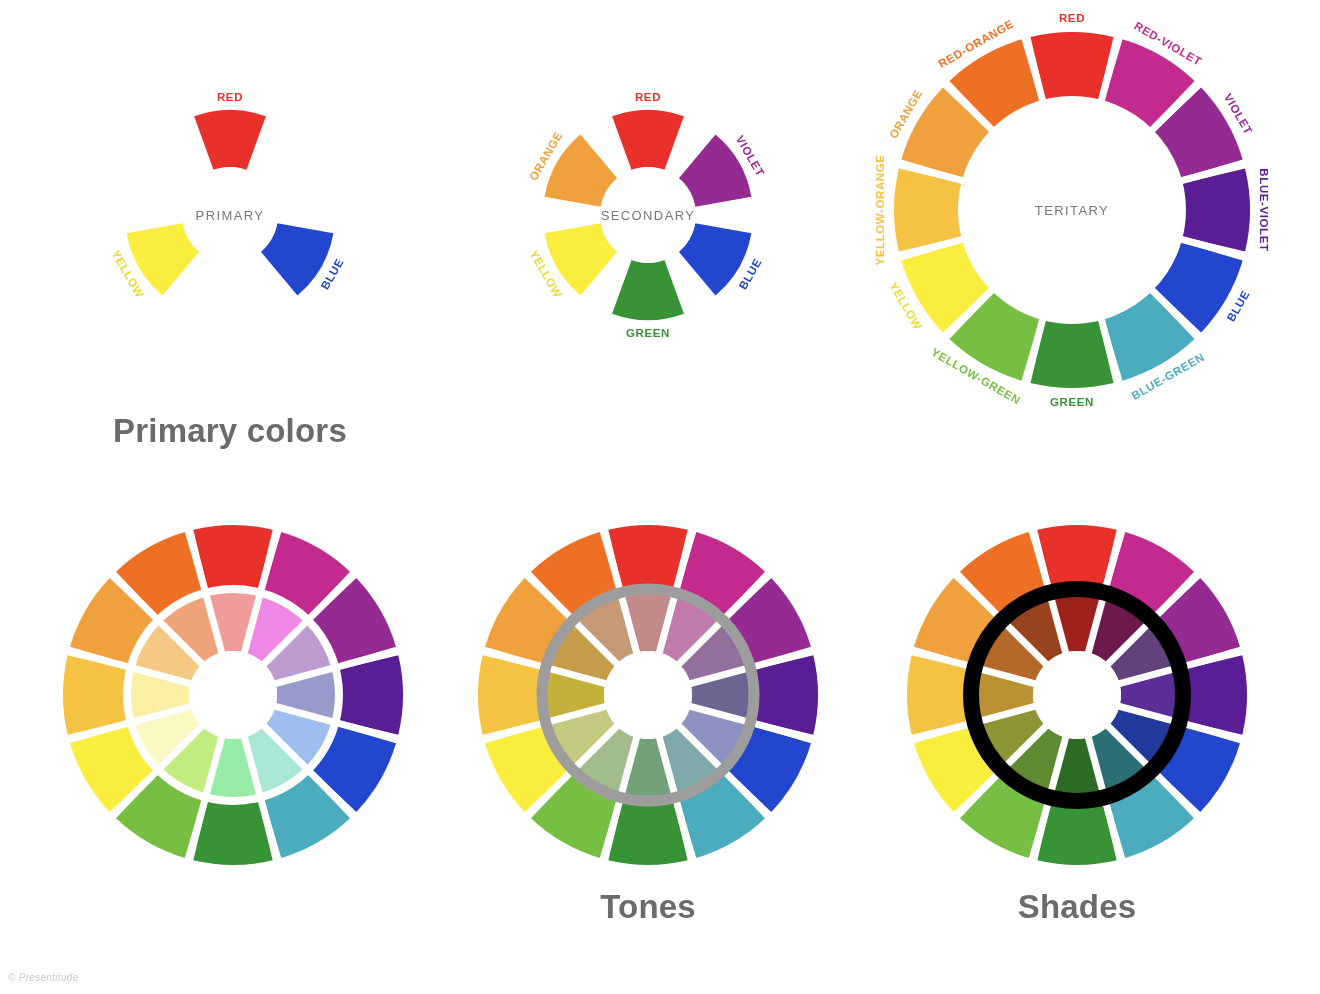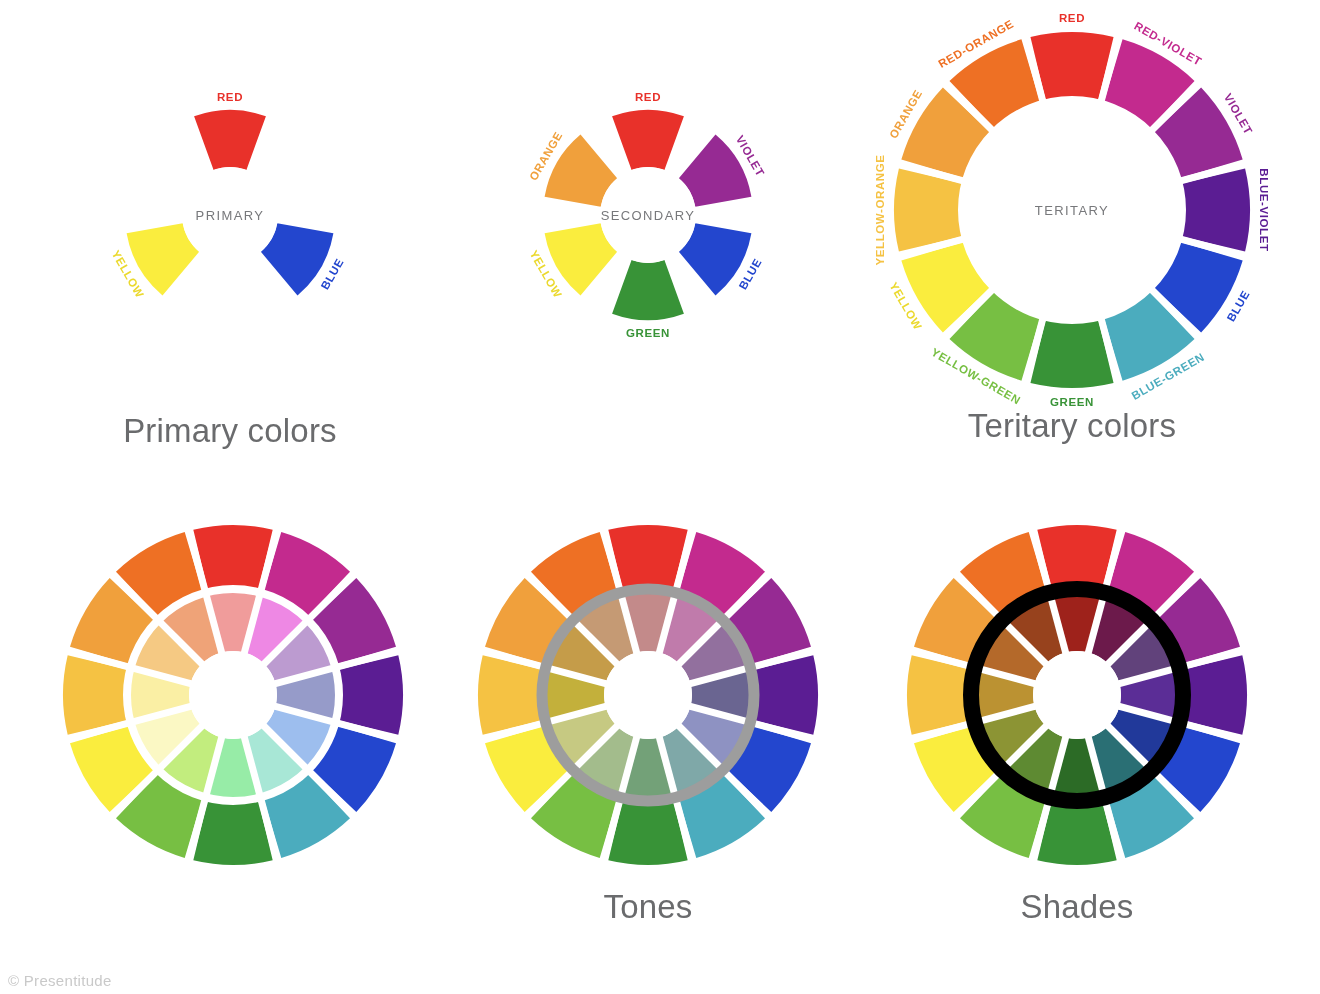--- a/index.html
+++ b/index.html
@@ -38,45 +38,46 @@
     width: 440px;
     height: 410px;
   }
   .panel-caption {
     position: absolute;
     left: 0;
     width: 440px;
     top: 402px;
     text-align: center;
     font-size: 33px;
-    font-weight: 400;
+    font-weight: 700;
     letter-spacing: 0.2px;
     color: #6a6b6d;
     font-family: "Liberation Sans", sans-serif;
   }
   
   #panel-primary   { left: 10px;  top: 10px; }
   #panel-secondary { left: 428px; top: 10px; }
   #panel-tertiary  { left: 852px; top: 5px; }
   #panel-tints     { left: 13px;  top: 490px; }
   #panel-tones     { left: 428px; top: 490px; }
   #panel-shades    { left: 857px; top: 490px; }
 
   #panel-tints .panel-caption,
   #panel-tones .panel-caption,
   #panel-shades .panel-caption { top: 398px; }
 
   .watermark {
     position: absolute;
     left: 8px;
     top: 972px;
-    font-size: 15px;
+    font-size: 10px;
     color: #c9c9c9;
     letter-spacing: 0.3px;
     font-family: "Liberation Sans", sans-serif;
+    font-style: italic;
   }
   .center-label {
     font-size: 13px;
     letter-spacing: 1.4px;
     fill: #77787b;
     font-family: "Liberation Sans", sans-serif;
   }
   .ring-label {
     font-size: 11.5px;
     font-weight: bold;
@@ -163,21 +164,20 @@
           <text x="386.2768775266122" y="305" text-anchor="middle" class="ring-label" fill="#2346CE" transform="rotate(300 386.2768775266122 301)">BLUE</text>
           <text x="316" y="375.2768775266122" text-anchor="middle" class="ring-label" fill="#4BACBE" transform="rotate(330 316 371.2768775266122)">BLUE-GREEN</text>
           <text x="220" y="401" text-anchor="middle" class="ring-label" fill="#389337" transform="rotate(360 220 397)">GREEN</text>
           <text x="124.00000000000004" y="375.2768775266122" text-anchor="middle" class="ring-label" fill="#77BF43" transform="rotate(390 124.00000000000004 371.2768775266122)">YELLOW-GREEN</text>
           <text x="53.723122473387775" y="305" text-anchor="middle" class="ring-label" fill="#EBD92E" transform="rotate(420 53.723122473387775 301)">YELLOW</text>
           <text x="28" y="209.00000000000003" text-anchor="middle" class="ring-label" fill="#F5C243" transform="rotate(270 28 205.00000000000003)">YELLOW-ORANGE</text>
           <text x="53.723122473387775" y="112.99999999999997" text-anchor="middle" class="ring-label" fill="#F0A03C" transform="rotate(300 53.723122473387775 108.99999999999997)">ORANGE</text>
           <text x="123.99999999999991" y="42.72312247338783" text-anchor="middle" class="ring-label" fill="#EE7024" transform="rotate(330 123.99999999999991 38.72312247338783)">RED-ORANGE</text>
         </svg>
       </div>
-    <div class="panel-caption">Teritary colors</div>
   </div>
 
   <div class="panel" id="panel-tints">
     <div class="panel-wheel">
         <svg viewBox="0 0 440 410">
           <path d="M 180.31428814449612 39.69711353239498 A 170 170 0 0 1 259.68571185550394 39.69711353239498 L 245.2120992964378 99.98404859705093 A 108 108 0 0 0 194.78790070356226 99.98404859705091 Z" fill="#E8312A"></path>
           <path d="M 195.72168215898586 103.87352827864163 A 104 104 0 0 1 244.27831784101417 103.87352827864164 L 230.27159600965985 162.21572350250221 A 44 44 0 0 0 209.72840399034018 162.21572350250221 Z" fill="#F09C9B"></path>
           <path d="M 268.28260859966684 42.00064507240717 A 170 170 0 0 1 337.0202778679382 81.68635692791112 L 294.3422941749254 126.65956793067295 A 108 108 0 0 0 250.67365722802364 101.44746863423515 Z" fill="#C32A8E"></path>
           <path d="M 249.53759584920795 105.28274757370792 A 104 104 0 0 1 291.5888758721504 129.5610654147221 L 250.28760133052518 173.08352767545935 A 44 44 0 0 0 232.49667516697258 162.8119316657995 Z" fill="#EE88E4"></path>
           <path d="M 343.3136430720889 87.97972213206184 A 170 170 0 0 1 382.99935492759283 156.71739140033316 L 323.5525313657648 174.32634277197636 A 108 108 0 0 0 298.34043206932705 130.65770582507457 Z" fill="#962A93"></path>

